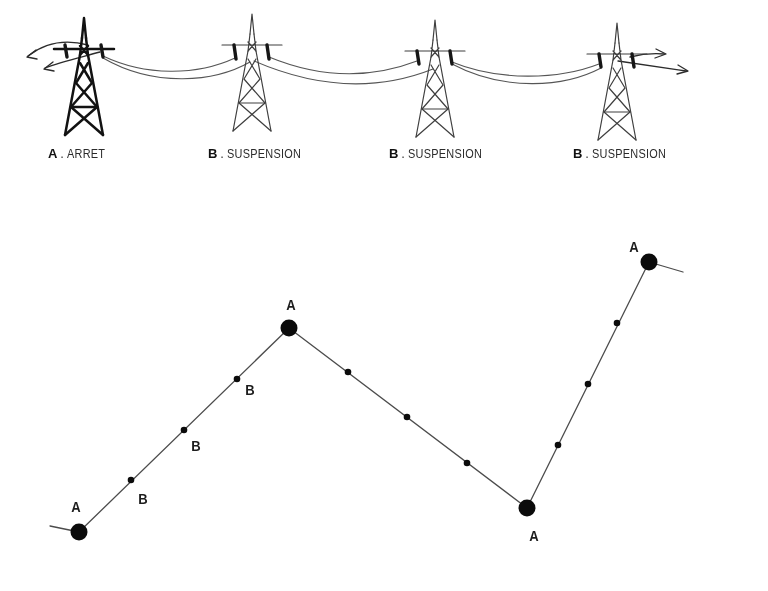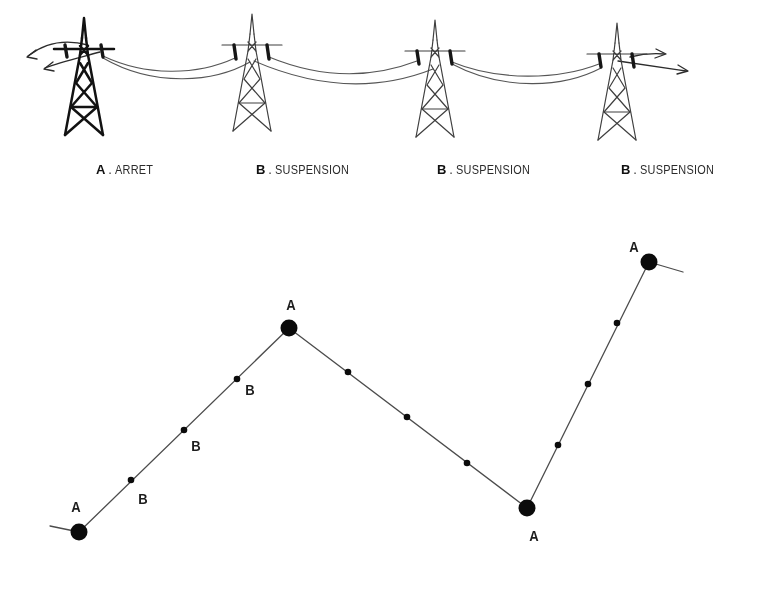--- a/index.html
+++ b/index.html
@@ -9,26 +9,25 @@
     height: 591px;
     background: #ffffff;
     overflow: hidden;
     font-family: "Liberation Sans", sans-serif;
   }
   svg { position: absolute; left: 0; top: 0; }
 
   
   .caption {
     position: absolute;
-    top: 162px;
+    top: 146px;
     white-space: nowrap;
     font-size: 13px;
     color: #2e2e2e;
     letter-spacing: -0.2px;
-    margin-left: 48px;
   }
   .cap-letter { font-weight: 700; color: #111; }
   .cap-sep    { color: #3a3a3a; margin: 0 3px; font-weight: 400; }
   .cap-name   {
     display: inline-block;
     transform: scaleX(0.84);
     transform-origin: 0 50%;
     font-weight: 400;
     color: #2b2b2b;
     letter-spacing: 0.3px;

